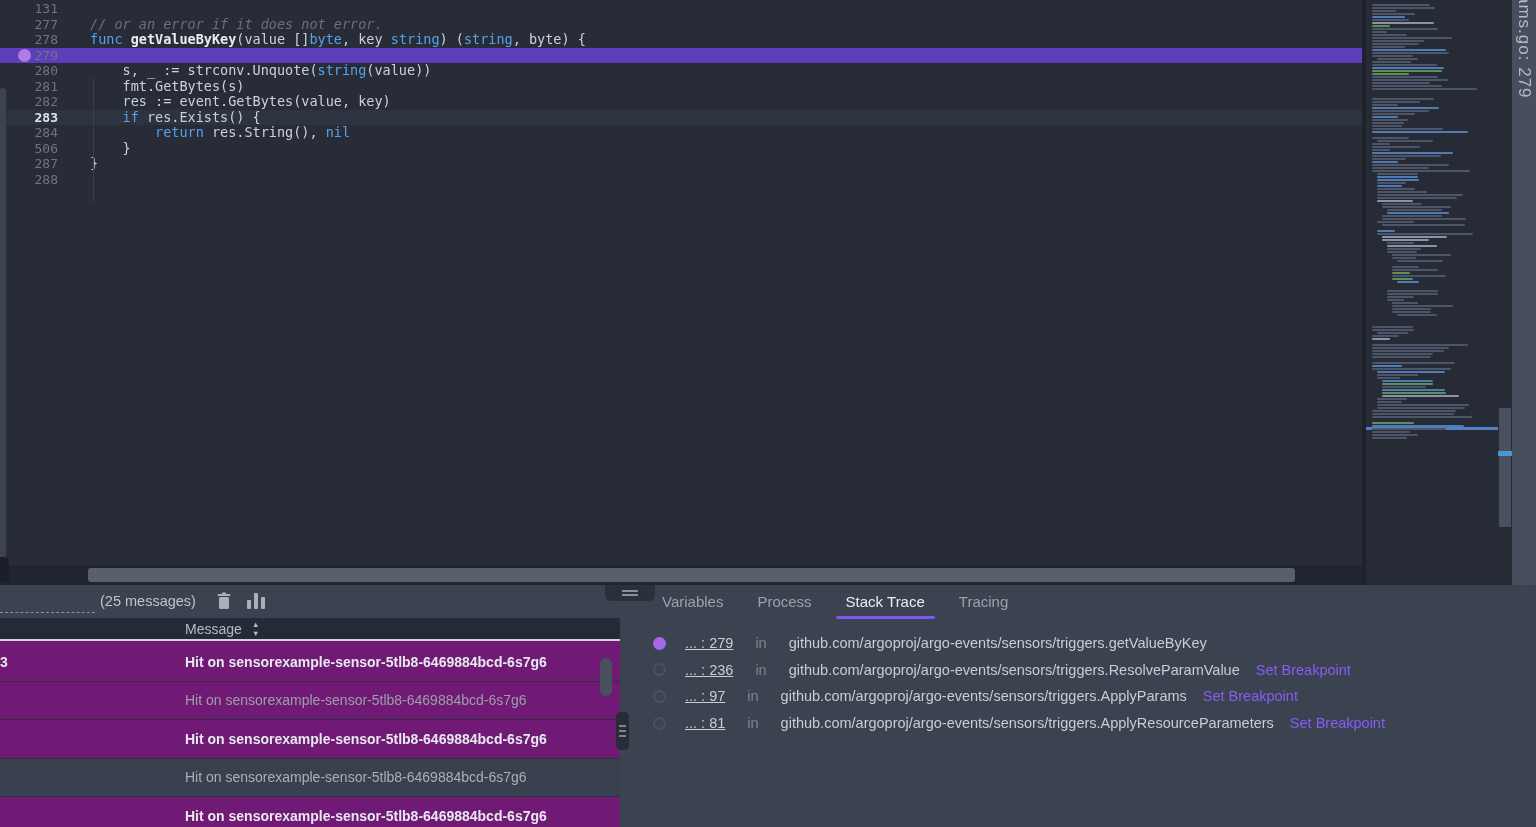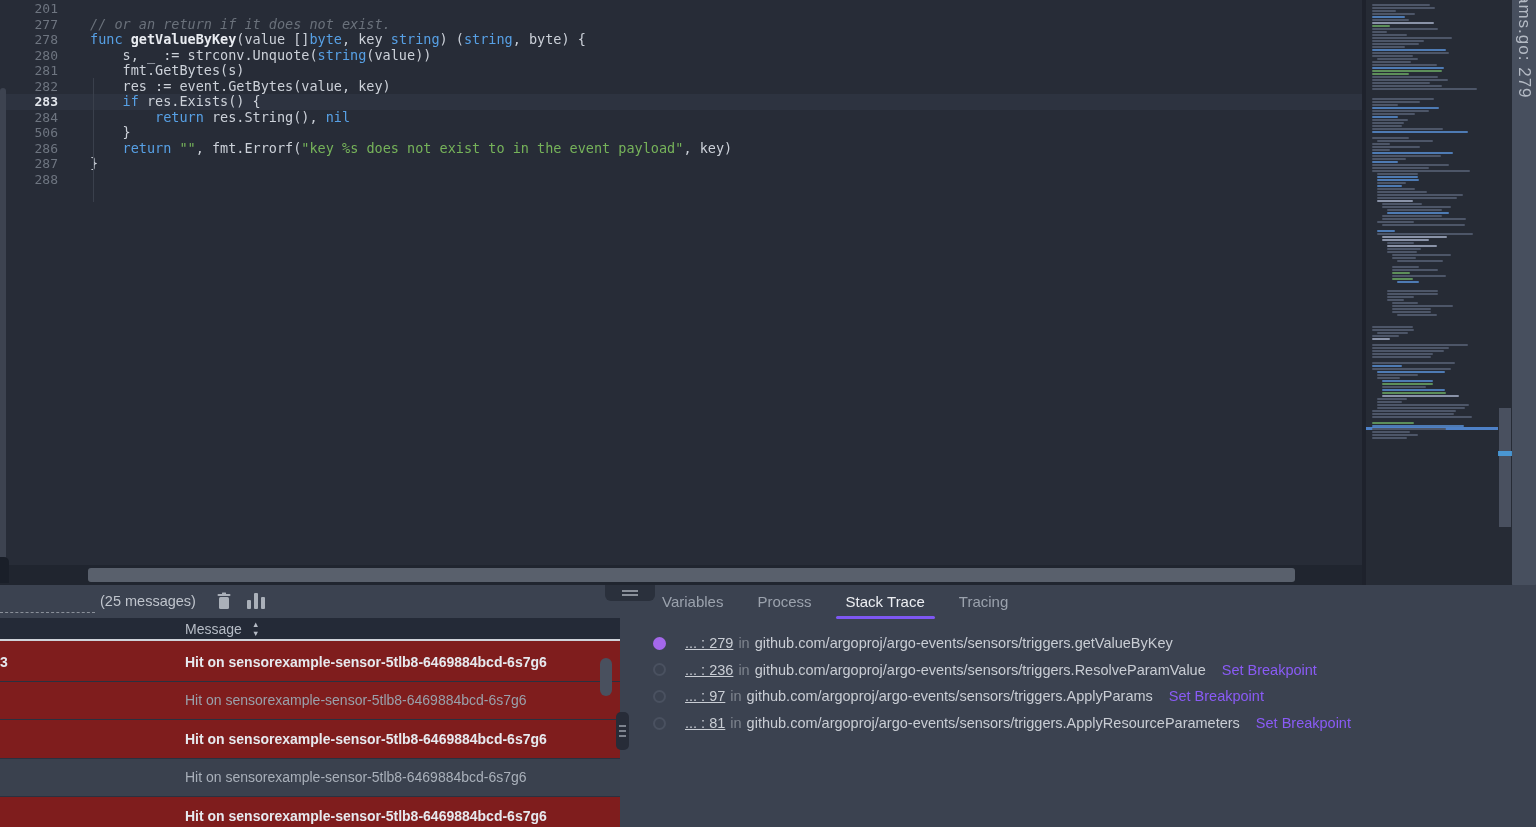--- a/index.html
+++ b/index.html
@@ -62,21 +62,21 @@
   #messages-panel { position:absolute; left:0; top:0; width:620px; height:242px; }
   #msg-toolbar { position:absolute; left:0; top:0; width:620px; height:33px; }
   #msg-filter-underline { position:absolute; left:0; top:27px; width:95px; height:1px;
                           border-bottom:1px dashed #8a909a; }
   #msg-count { position:absolute; left:100px; top:8px; color:#bfc4cc; font-size:14.5px;text-align:right; }
   #trash-icon { position:absolute; left:216px; top:7px; width:16px; height:18px; }
   #chart-icon { position:absolute; left:247px; top:8px; width:18px; height:16px; display:flex;
                 align-items:flex-end; gap:3px; }
   #chart-icon i { display:block; width:4px; background:#aab0b9; border-radius:1px; }
 
-  #msg-table { position:absolute; left:0; top:33px; width:620px; height:209px; background:#7f1d1d;
+  #msg-table { position:absolute; left:0; top:33px; width:620px; height:209px; background:#701a75;
                overflow:hidden; }
   #msg-header { position:absolute; left:0; top:0; width:620px; height:23px; background:#242a37;
                 border-bottom:2px solid #cfd3da; }
   #msg-header .hdr-label { position:absolute; left:185px; top:3px; color:#b6bcc6; font-size:14px; }
   #sort-icon { position:absolute; left:252px; top:2px; display:flex; flex-direction:column;
                color:#b6bcc6; font-size:7.5px; line-height:9px; }
   .msg-row { position:absolute; left:0; width:620px; height:38.5px; border-bottom:1px solid #2a3140;
              display:flex; align-items:center; font-size:14px; }
   .msg-row .partial { position:absolute; left:0; width:12px; overflow:hidden; }
   .msg-row .txt { padding-left:185px; white-space:nowrap; }
@@ -95,41 +95,41 @@
   .tab { position:relative; color:#9ba2ad; font-size:15px; padding:6px 2px; cursor:default; }
   .tab.active { color:#eceef2; }
   .tab.active::after { content:""; position:absolute; left:-8px; right:-8px; bottom:-3px; height:3px;
                        background:#7e57f2; border-radius:2px; }
   #frames { position:absolute; left:0; top:45px; width:916px; }
   .frame-row { position:relative; height:26.6px; display:flex; align-items:center; font-size:14.5px; }
   .frame-dot { flex:0 0 13px; width:13px; height:13px; border-radius:50%; margin-left:33px;
                border:2px solid #4a5160; }
   .frame-row.active .frame-dot { background:#a468ea; border-color:#a468ea; }
   .frame-link { margin-left:19px; color:#c9cdd4; text-decoration:underline; white-space:pre; }
-  .frame-in { color:#7e848e; margin:0 5px; }
+  .frame-in { color:#7e848e; margin:0 22px; }
   .frame-loc { color:#c9cdd4; }
   .frame-setbp { color:#8a5bf6; margin-left:16px; }
 </style>
 </head>
 <body>
 
 <div id="app">
 
   <div id="editor">
     <div id="code-lines">
-        <div class="code-line"><span class="gutter">201</span><span class="src"></span></div>
-        <div class="code-line"><span class="gutter">277</span><span class="src"><span class="tk-comment">// or an return if it does not exist.</span></span></div>
+        <div class="code-line"><span class="gutter">131</span><span class="src"></span></div>
+        <div class="code-line"><span class="gutter">277</span><span class="src"><span class="tk-comment">// or an error if it does not error.</span></span></div>
         <div class="code-line"><span class="gutter">278</span><span class="src"><span class="tk-kw">func</span><span class="tk-fn"> getValueByKey</span><span class="tk-pl">(value []</span><span class="tk-kw">byte</span><span class="tk-pl">, key </span><span class="tk-kw">string</span><span class="tk-pl">) (</span><span class="tk-kw">string</span><span class="tk-pl">, byte) {</span></span></div>
+        <div class="code-line hl-breakpoint"><span class="gutter">279</span><span class="bp-dot"></span><span class="src"></span></div>
         <div class="code-line"><span class="gutter">280</span><span class="src"><span class="tk-pl">    s, _ := strconv.Unquote(</span><span class="tk-kw">string</span><span class="tk-pl">(value))</span></span></div>
         <div class="code-line"><span class="gutter">281</span><span class="src"><span class="tk-pl">    fmt.GetBytes(s)</span></span></div>
         <div class="code-line"><span class="gutter">282</span><span class="src"><span class="tk-pl">    res := event.GetBytes(value, key)</span></span></div>
         <div class="code-line hl-current"><span class="gutter">283</span><span class="src"><span class="tk-kw">    if</span><span class="tk-pl"> res.Exists() {</span></span></div>
         <div class="code-line"><span class="gutter">284</span><span class="src"><span class="tk-kw">        return</span><span class="tk-pl"> res.String(), </span><span class="tk-kw">nil</span></span></div>
         <div class="code-line"><span class="gutter">506</span><span class="src"><span class="tk-pl">    }</span></span></div>
-        <div class="code-line"><span class="gutter">286</span><span class="src"><span class="tk-kw">    return</span><span class="tk-pl"> </span><span class="tk-str">""</span><span class="tk-pl">, fmt.Errorf(</span><span class="tk-str">"key %s does not exist to in the event payload"</span><span class="tk-pl">, key)</span></span></div>
         <div class="code-line"><span class="gutter">287</span><span class="src"><span class="tk-pl">}</span></span></div>
         <div class="code-line"><span class="gutter">288</span><span class="src"></span></div>
       </div>
     <div id="indent-guide"></div>
     <div id="left-strip"></div>
   </div>
 
   <div id="hscroll-strip">
     <div id="hscroll-bar"></div>
   </div>

